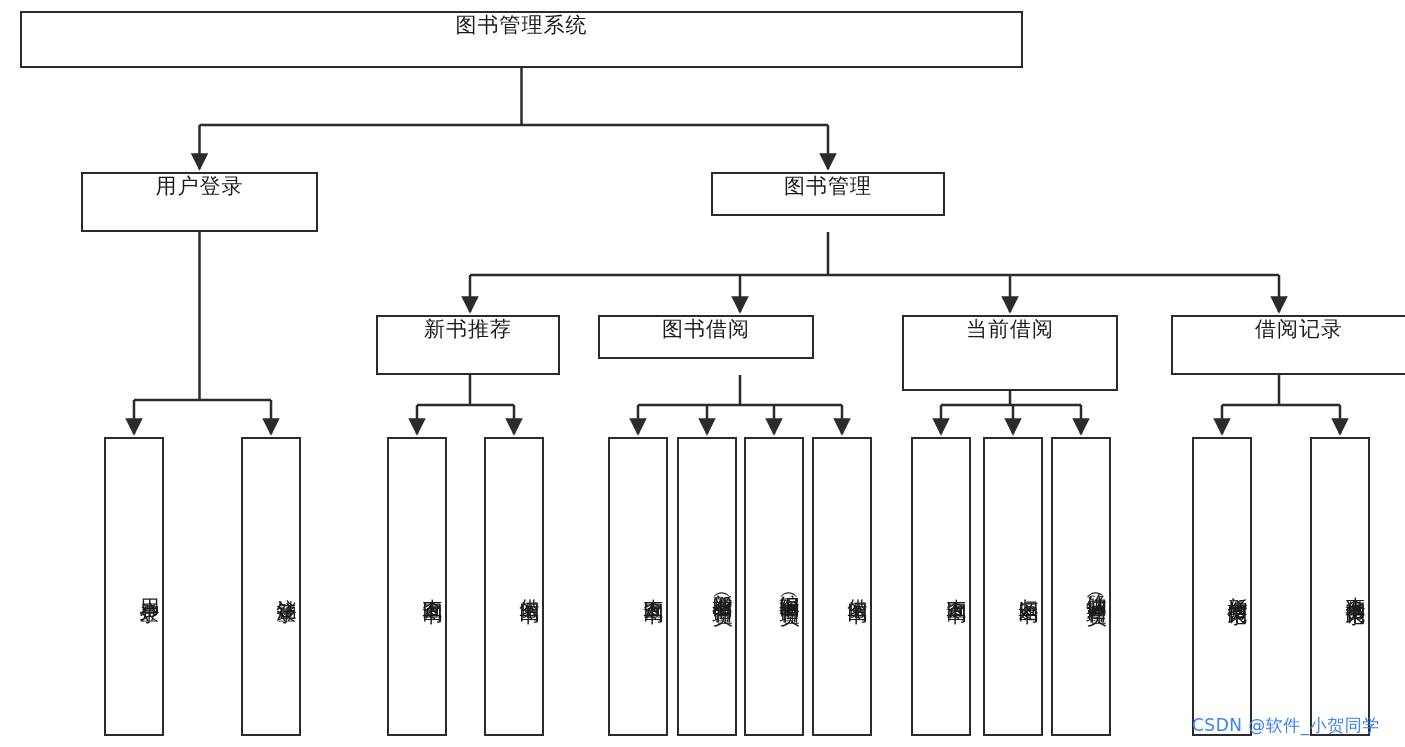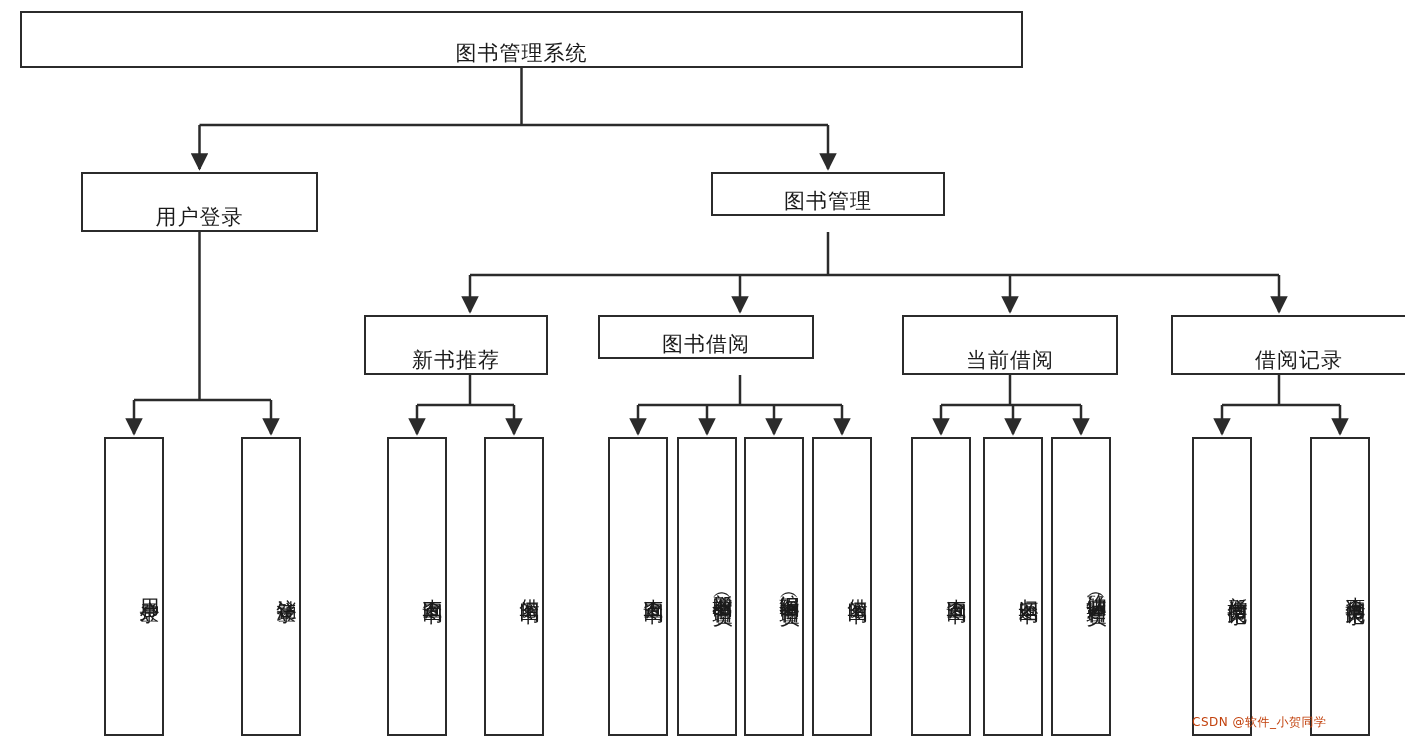--- a/index.html
+++ b/index.html
@@ -16,21 +16,21 @@
     height: 747px;
     background: #ffffff;
     overflow: hidden;
   }
   .node {
     position: absolute;
     box-sizing: border-box;
     border: 2px solid #2b2b2b;
     background: #ffffff;
     display: flex;
-    align-items: flex-end;
+    align-items: flex-start;
     justify-content: center;
     color: #1a1a1a;
   }
   .node.horiz {
     font-size: 21px;
     letter-spacing: 1px;
     line-height: 1.2;
   }
   .node.vert {
     writing-mode: vertical-rl;
@@ -49,22 +49,22 @@
   svg.edges {
     position: absolute;
     left: 0;
     top: 0;
     width: 1405px;
     height: 747px;
     pointer-events: none;
   }
   .watermark {
     position: absolute;
-    font-size: 12px;
-    color: #c2410c;
+    font-size: 17px;
+    color: #3b82f6;
     white-space: nowrap;
     letter-spacing: 0.5px;
   }
 </style>
 </head>
 <body>
 
 <div id="canvas">
 
   <svg class="edges" viewBox="0 0 1405 747" xmlns="http://www.w3.org/2000/svg">
@@ -113,27 +113,27 @@
   <div id="nodes">
       <div class="node horiz" style="left: 20px; top: 11px; width: 1003px; height: 57px;">
         <span>图书管理系统</span>
       </div>
       <div class="node horiz" style="left: 81px; top: 172px; width: 237px; height: 60px;">
         <span>用户登录</span>
       </div>
       <div class="node horiz" style="left: 711px; top: 172px; width: 234px; height: 44px;">
         <span>图书管理</span>
       </div>
-      <div class="node horiz" style="left: 364px; top: 315px; width: 184px; height: 60px;">
+      <div class="node horiz" style="left: 376px; top: 315px; width: 184px; height: 60px;">
         <span>新书推荐</span>
       </div>
       <div class="node horiz" style="left: 598px; top: 315px; width: 216px; height: 44px;">
         <span>图书借阅</span>
       </div>
-      <div class="node horiz" style="left: 902px; top: 315px; width: 216px; height: 60px;">
+      <div class="node horiz" style="left: 902px; top: 315px; width: 216px; height: 76px;">
         <span>当前借阅</span>
       </div>
       <div class="node horiz" style="left: 1171px; top: 315px; width: 256px; height: 60px;">
         <span>借阅记录</span>
       </div>
       <div class="node vert" style="left: 104px; top: 437px; width: 60px; height: 299px;">
         <span>用户登录</span>
       </div>
       <div class="node vert" style="left: 241px; top: 437px; width: 60px; height: 299px;">
         <span>注销登录</span>

